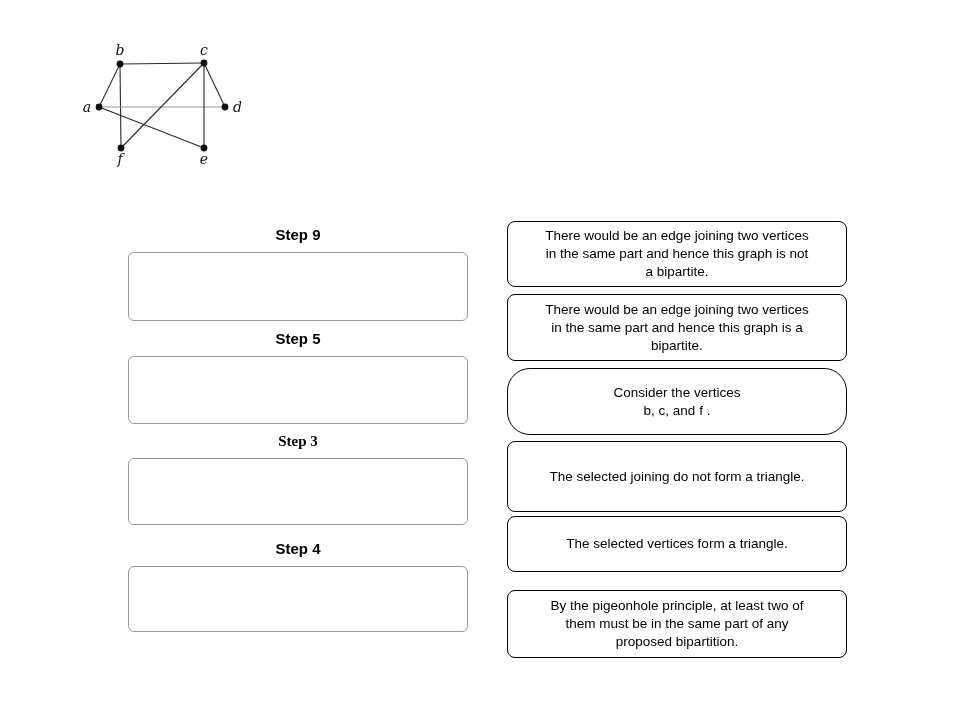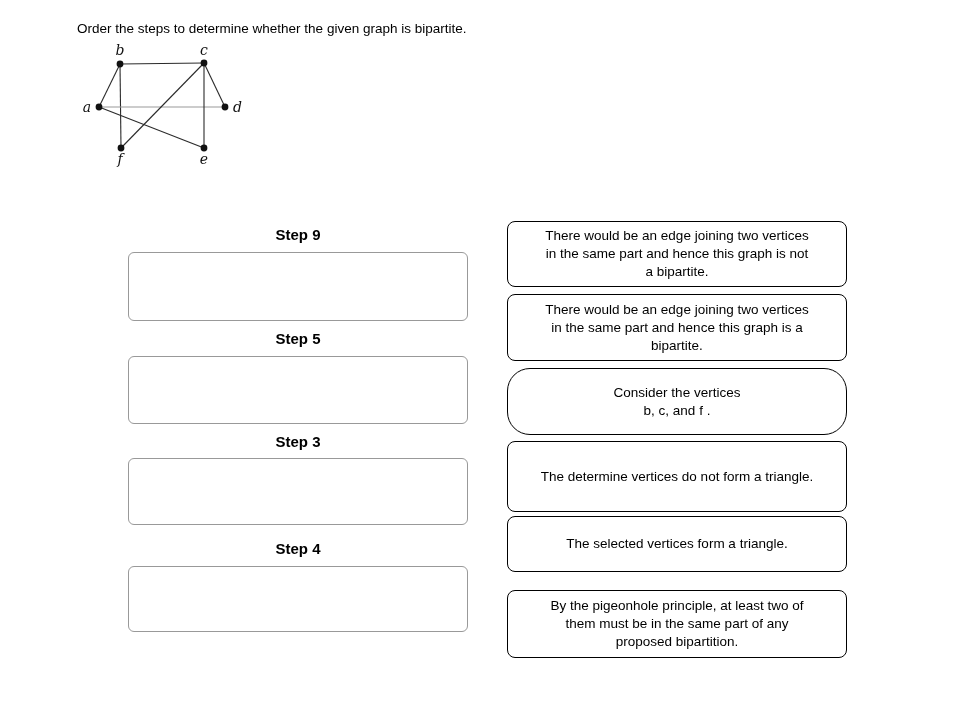--- a/index.html
+++ b/index.html
@@ -48,21 +48,21 @@
     left: 128px;
     width: 340px;
     background: #ffffff;
     border: 1px solid #999999;
     border-radius: 6px;
   }
   .step:nth-of-type(1) .step-label { top: 226px; }
   .step:nth-of-type(1) .step-box   { top: 252px; height: 69px; }
   .step:nth-of-type(2) .step-label { top: 330px; }
   .step:nth-of-type(2) .step-box   { top: 356px; height: 68px; }
-  .step:nth-of-type(3) .step-label { top: 433px; }
+  .step:nth-of-type(3) .step-label { top: 433px; font-family: Liberation Serif, serif; }
   .step:nth-of-type(3) .step-box   { top: 458px; height: 67px; }
   .step:nth-of-type(4) .step-label { top: 540px; }
   .step:nth-of-type(4) .step-box   { top: 566px; height: 66px; }
   
   .card {
     position: absolute;
     left: 507px;
     width: 340px;
     background: #ffffff;
     border: 1.5px solid #000000;
@@ -82,21 +82,20 @@
   .card:nth-of-type(3) { top: 368px; height: 67px; border-radius: 23px; }
   .card:nth-of-type(4) { top: 441px; height: 71px; }
   .card:nth-of-type(5) { top: 516px; height: 56px; }
   .card:nth-of-type(6) { top: 590px; height: 68px; }
 </style>
 </head>
 <body>
 
 <div id="page">
 
-  <div id="title">Order the steps to determine whether the given graph is bipartite.</div>
 
   <svg id="graph-svg" viewBox="0 0 280 185">
       <line x1="99" y1="107" x2="120" y2="64" stroke="#2b2b2b" stroke-width="1.1"></line>
       <line x1="120" y1="64" x2="204" y2="63" stroke="#2b2b2b" stroke-width="1.1"></line>
       <line x1="120" y1="64" x2="121" y2="148" stroke="#2b2b2b" stroke-width="1.1"></line>
       <line x1="99" y1="107" x2="225" y2="107" stroke="#9a9a9a" stroke-width="1.1"></line>
       <line x1="99" y1="107" x2="204" y2="148" stroke="#2b2b2b" stroke-width="1.1"></line>
       <line x1="204" y1="63" x2="225" y2="107" stroke="#2b2b2b" stroke-width="1.1"></line>
       <line x1="204" y1="63" x2="204" y2="148" stroke="#2b2b2b" stroke-width="1.1"></line>
       <line x1="204" y1="63" x2="121" y2="148" stroke="#2b2b2b" stroke-width="1.1"></line>
@@ -135,20 +134,20 @@
 
   <div id="cards-container">
       <div class="card">There would be an edge joining two vertices
 in the same part and hence this graph is not
 a bipartite.</div>
       <div class="card">There would be an edge joining two vertices
 in the same part and hence this graph is a
 bipartite.</div>
       <div class="card">Consider the vertices
 b, c, and f .</div>
-      <div class="card">The determine vertices do not form a triangle.</div>
+      <div class="card">The selected joining do not form a triangle.</div>
       <div class="card">The selected vertices form a triangle.</div>
       <div class="card">By the pigeonhole principle, at least two of
 them must be in the same part of any
 proposed bipartition.</div>
     </div>
 
 </div>
 
 </body></html>

